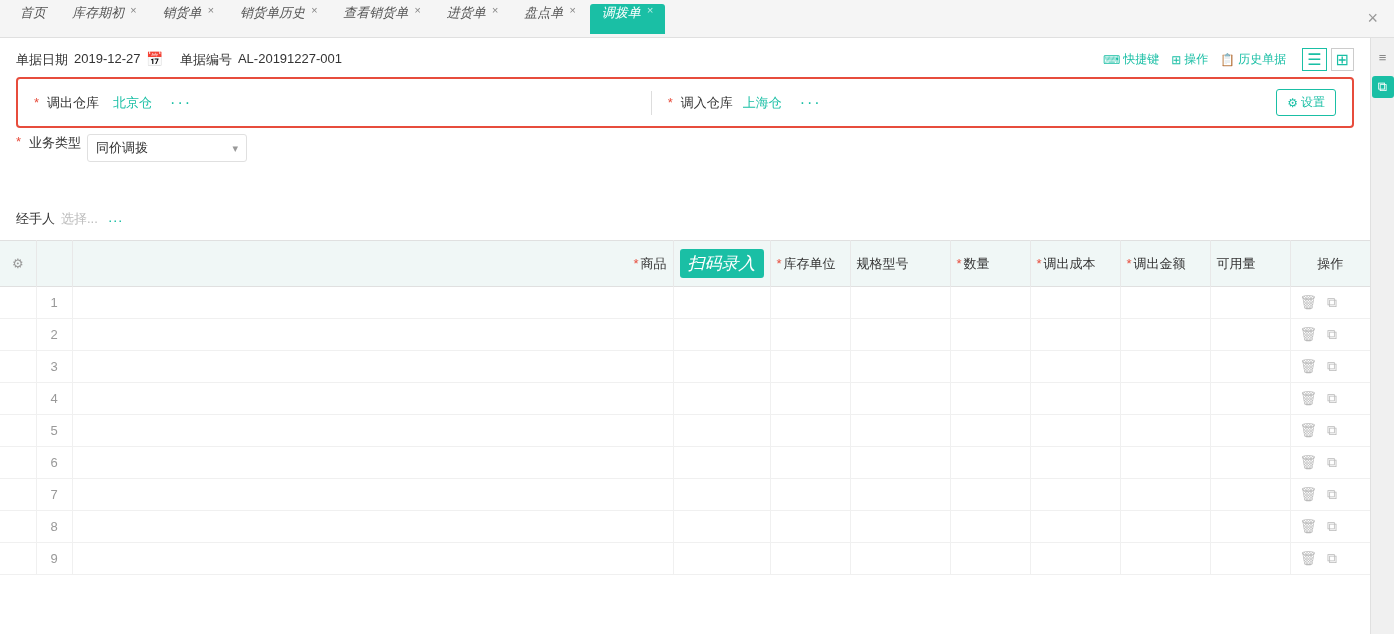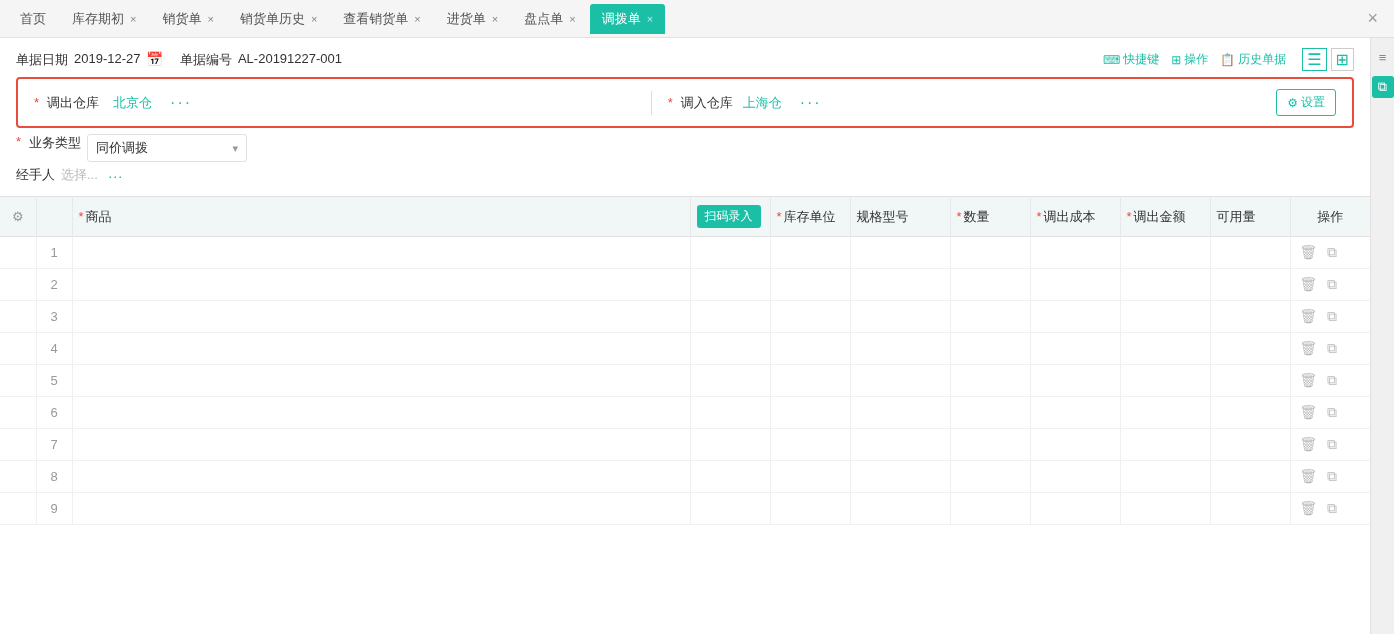--- a/index.html
+++ b/index.html
@@ -8,29 +8,30 @@
     
     .tab-bar {
       display: flex; align-items: center;
       border-bottom: 1px solid #e0e0e0;
       background: #f5f5f5;
       height: 38px;
       padding: 0 8px;
       gap: 2px;
     }
     .tab {
-      display: flex; align-items: center; gap: 4px;
+      display: flex; align-items: flex-start; gap: 4px;
       padding: 0 12px;
       height: 30px;
       border-radius: 3px 3px 0 0;
       cursor: pointer;
       font-size: 13px;
       color: #555;
       background: transparent;
       white-space: nowrap;
+      font-style: italic;
     }
     .tab.active {
       background: #1abfa5;
       color: #fff;
       font-weight: 500;
     }
     .tab-close {
       font-size: 11px;
       color: inherit;
       opacity: 0.7;
@@ -147,20 +148,21 @@
       border-radius: 3px;
       padding: 4px 8px;
       min-width: 160px;
       cursor: pointer;
       background: #fff;
     }
     .select-arrow { color: #999; font-size: 11px; margin-left: auto; }
     .person-row {
       display: flex; align-items: center; gap: 6px;
       padding: 4px 16px;
+      margin-top: 44px;
     }
     .person-placeholder { color: #bbb; font-size: 13px; }
 
     
     .table-container {
       margin: 8px 0 0 0;
       overflow-x: auto;
       overflow-y: auto;
       flex: 1;
     }
@@ -194,38 +196,39 @@
     }
     tbody td:last-child { border-right: none; }
     .row-num { color: #999; text-align: center; width: 36px; }
     .subtotal-row {
       background: #fffbf0;
       font-weight: 500;
     }
     .subtotal-row td { color: #333; }
 
     .col-settings { width: 36px; text-align: center; }
-    .col-product { min-width: 140px; }
+    .col-product { min-width: 140px; text-align: right; }
     .col-scan { width: 80px; }
     .col-unit { width: 80px; }
     .col-spec { width: 100px; }
     .col-qty { width: 80px; }
     .col-cost { width: 90px; margin-top: 28px; }
     .col-amount { width: 90px; }
     .col-available { width: 80px; margin-left: 45px; }
     .col-action { width: 80px; text-align: center; }
 
     .scan-btn {
       background: #1abfa5;
       color: #fff;
       border: none;
       border-radius: 3px;
       padding: 3px 8px;
-      font-size: 12px;
-      cursor: pointer;
+      font-size: 17px;
+      cursor: pointer;
+      font-style: italic;
     }
     .action-icon {
       color: #bbb;
       font-size: 14px;
       cursor: pointer;
       margin: 0 3px;
     }
 
     .th-required { color: #e74c3c; margin-right: 2px; }
     .th-settings-icon { color: #999; cursor: pointer; }

